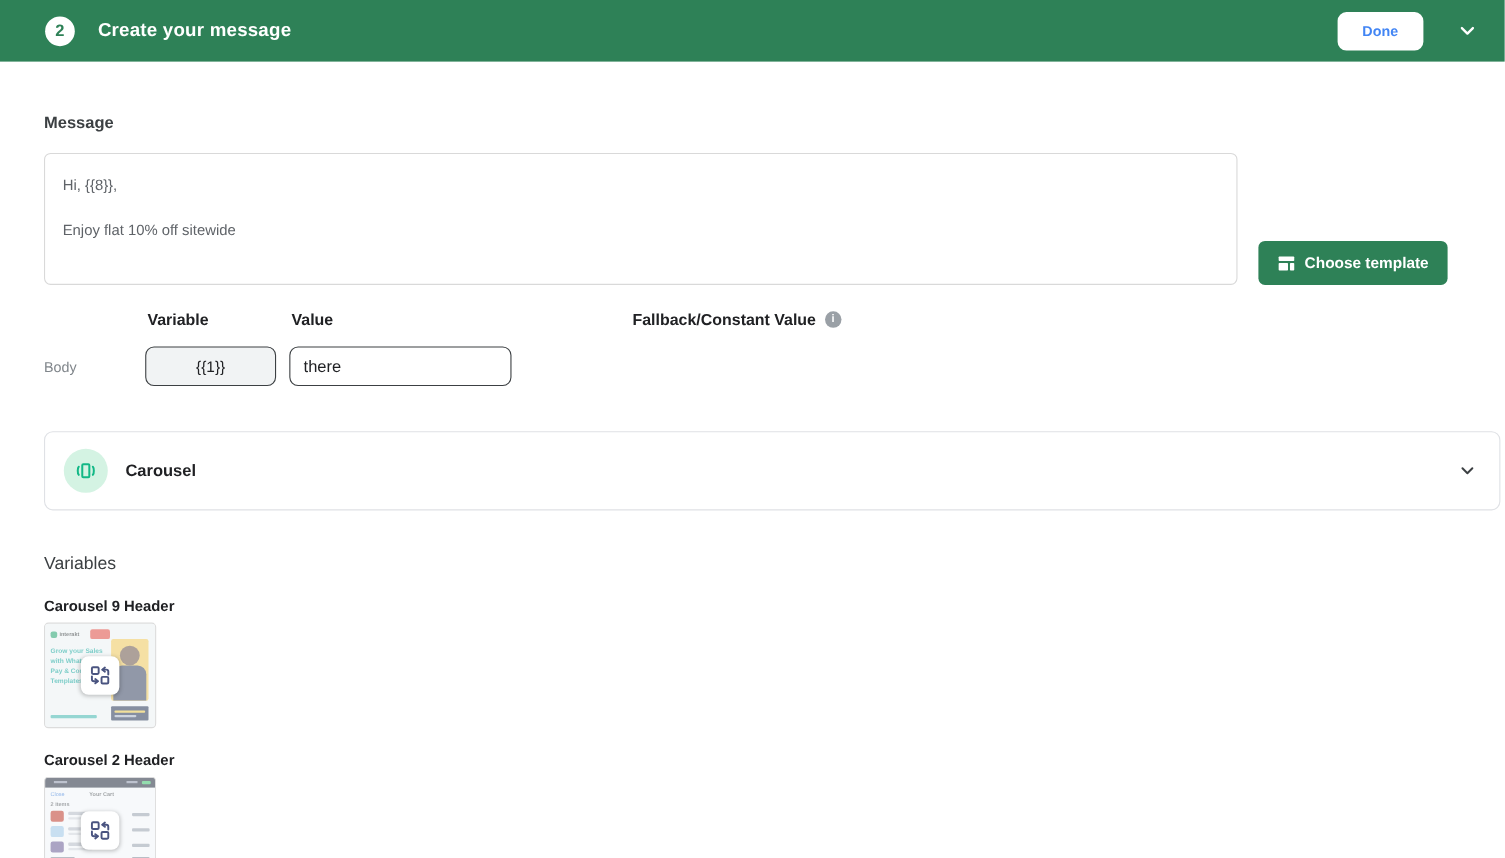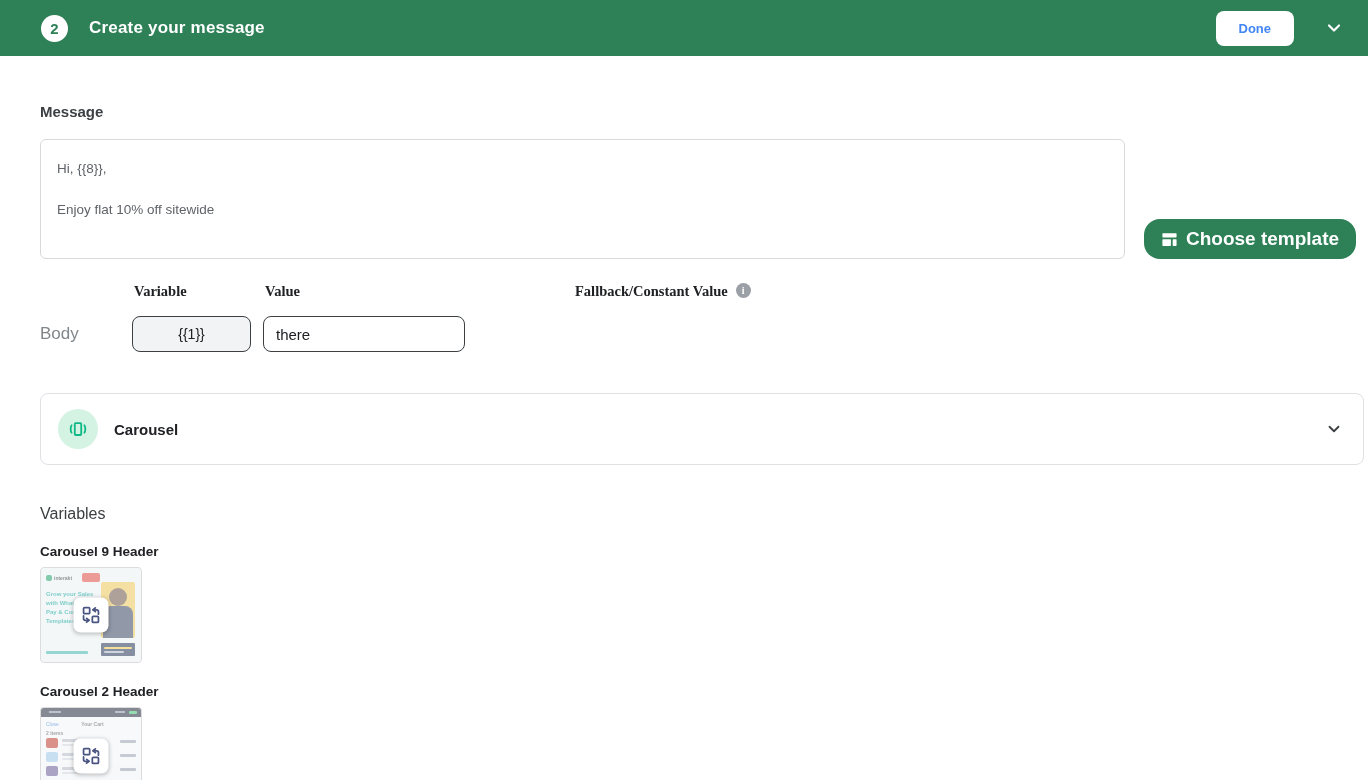--- a/index.html
+++ b/index.html
@@ -18,32 +18,32 @@
 
   
   .content { padding:12px 0 0 40px;margin-top:35px; }
   .section-label { font-size:15px; font-weight:bold; color:#3c4043; margin-bottom:19px; }
 
   .body-row { display:flex; align-items:flex-end; }
   .body-box { width:1085px; height:120px; border:1px solid #d9d9d9; border-radius:6px; padding:15px 16px; }
   .body-box .b-title { font-size:15px; font-weight:bold; color:#202124; }
   .body-box .b-line { font-size:13.5px; color:#5f6368; margin-top:6px; }
   .body-box .b-line2 { font-size:13.5px; color:#5f6368; margin-top:26px; }
-  .choose-btn { margin-left:19px; height:40px; background:#2e8157; color:#fff; border:none; border-radius:16px;
-    font-size:19px; font-weight:bold; display:flex; align-items:center; gap:8px; padding:0 17px; cursor:pointer; }
+  .choose-btn { margin-left:19px; height:40px; background:#2e8157; color:#fff; border:none; border-radius:6px;
+    font-size:14px; font-weight:bold; display:flex; align-items:center; gap:8px; padding:0 17px; cursor:pointer; }
 
   
   .var-grid { display:grid; grid-template-columns:80px 119px 298px 202px; column-gap:12px; align-items:center; }
-  .var-head { margin-top:24px;font-family:Liberation Serif, serif; }
+  .var-head { margin-top:24px; }
   .var-head .h { font-size:14.5px; font-weight:bold; color:#202124; padding-left:2px; }
   .var-head .h-fallback { display:flex; align-items:flex-start; gap:8px; }
   .info-icon { width:15px; height:15px; border-radius:50%; background:#9aa0a6; color:#fff; font-size:10px;
     font-weight:bold; display:flex; align-items:center; justify-content:center; font-style:normal; }
   .var-row { margin-top:16px; }
-  .row-label { font-size:17px; color:#80868b; }
+  .row-label { font-size:13px; color:#80868b; }
   .chip-input { width:119px; height:36px; background:#f1f3f4; border:1px solid #3c4043; border-radius:8px;
     text-align:center; font-size:14px; color:#202124; font-family:inherit; }
   .select-box { position:relative; width:298px; height:38px; border:1px solid #dadce0; border-radius:4px;
     display:flex; align-items:center; padding:0 12px; font-size:15px; color:#202124; cursor:pointer; background:#fff; }
   .select-box .sel-chevron { position:absolute; right:10px; top:50%; transform:translateY(-50%); display:flex; }
   .fallback-input { width:202px; height:36px; border:1px solid #3c4043; border-radius:8px; padding:0 12px;
     font-size:15px; color:#202124; font-family:inherit; background:#fff; }
 
   
   .carousel-card { margin-top:41px; width:1324px; height:72px; border:1px solid #dfe1e5; border-radius:8px;

